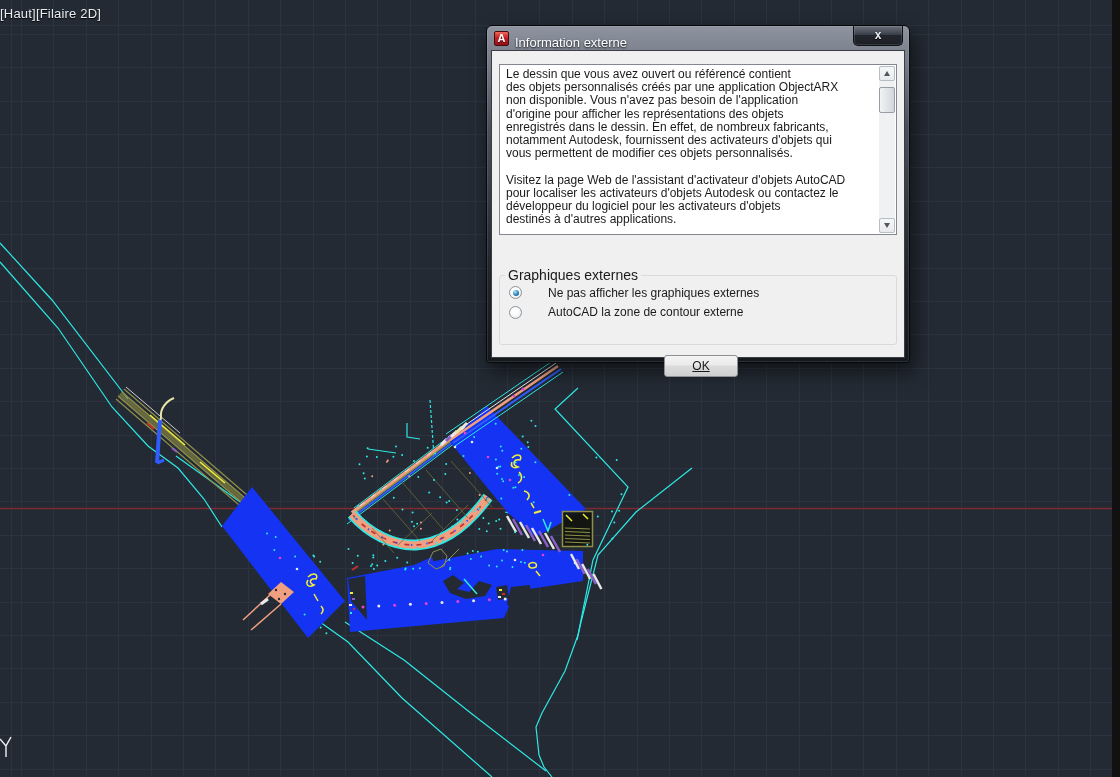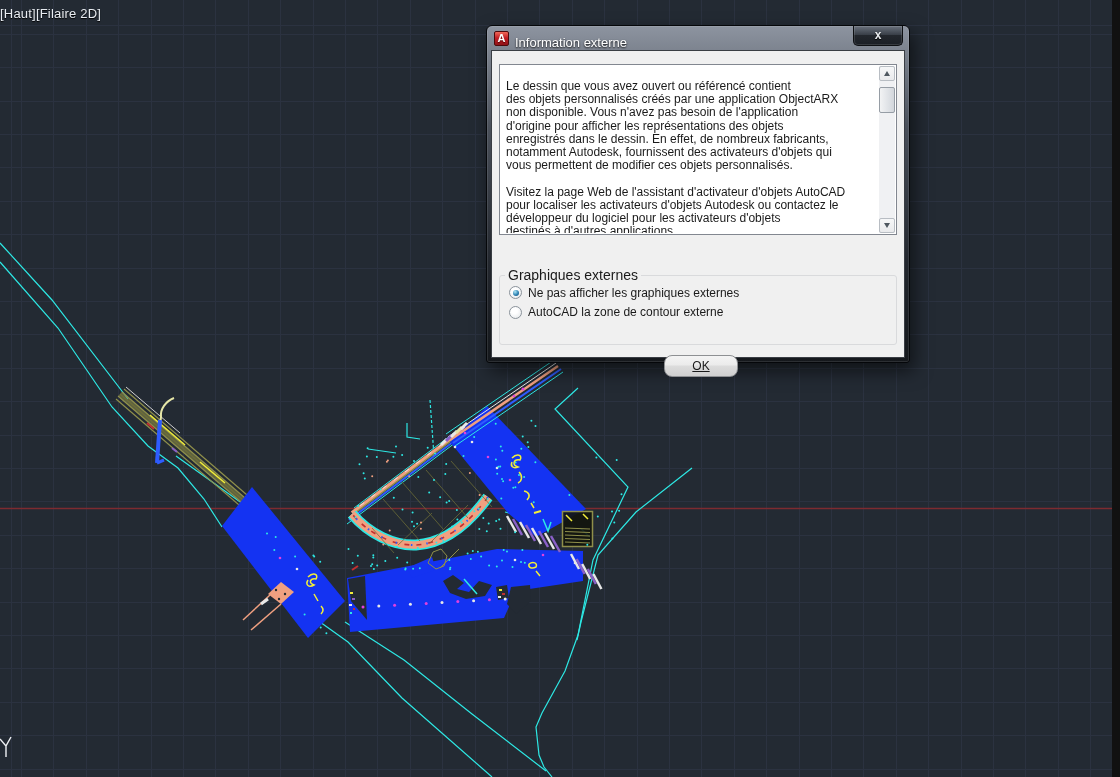--- a/index.html
+++ b/index.html
@@ -46,21 +46,21 @@
     position:absolute; left:4px; right:4px; top:24px; bottom:4px;
     background:#f0f0f0; border:1px solid #3a3e44;
   }
   
   .textbox{
     position:absolute; left:7px; top:13px; width:398px; height:171px;
     background:#ffffff; border:1px solid #828790;
   }
   .text-content{
     position:absolute; left:1px; top:1px; right:17px; bottom:1px;
-    padding:14px 2px 0 5px; overflow:hidden;
+    padding:2px 2px 0 5px; overflow:hidden;
     font-size:12px; line-height:13.2px; color:#1a1a1a; white-space:pre;
   }
   .msg-line{ white-space:pre; }
   
   .scrollbar{ position:absolute; right:1px; top:1px; bottom:1px; width:16px; background:#f0f1f3; }
   .sb-btn{
     position:absolute; left:0; width:16px; height:15px;
     background:linear-gradient(#f6f7f8,#e9eaec); border:1px solid #b8bdc3; border-radius:2px;
     display:flex; align-items:center; justify-content:center;
   }
@@ -70,36 +70,36 @@
   .sb-thumb{
     position:absolute; left:0px; top:21px; width:16px; height:26px;
     background:linear-gradient(90deg,#f2f3f4,#dfe2e6 60%,#d2d6db); border:1px solid #969da5; border-radius:2px;
   }
   
   .groupbox{
     position:absolute; left:7px; top:216px; width:398px; height:78px;
     border:1px solid #d9dadc; border-radius:3px; background:#f0f0f0;
   }
   .groupbox legend{ font-size:14px; color:#1a1a1a; margin-left:5px; padding:0 3px; }
-  .radio-row{ display:flex; align-items:center; height:19.5px; padding-left:9px; cursor:default; }
+  .radio-row{ display:flex; align-items:center; height:19.5px; padding-left:9px; cursor:default;gap:20px; }
   .radio{
     position:relative; width:13px; height:13px; border-radius:50%;
     border:1px solid #8b939b; background:radial-gradient(circle at 40% 35%, #ffffff 30%, #dfe3e6);
     margin-right:6px; flex:none;
   }
   .radio.checked::after{
     content:""; position:absolute; left:2.5px; top:2.5px; width:6px; height:6px; border-radius:50%;
     background:radial-gradient(circle at 35% 30%, #aee7f5, #2f83b4 55%, #0f4a6e);
   }
   .radio-label{ font-size:12px; color:#1a1a1a; white-space:pre; }
   
   .ok-btn{
     position:absolute; left:172px; top:304px; width:74px; height:22px;
     background:linear-gradient(#f4f4f4,#ebebeb 45%,#dcdcdc 50%,#cfcfcf);
-    border:1px solid #8e9093; border-radius:8px;
+    border:1px solid #8e9093; border-radius:3px;
     font-family:"Liberation Sans", sans-serif; font-size:12px; color:#1a1a1a;text-decoration:underline;
   }
 </style>
 </head>
 <body>
 
 <div class="stage">
 
   <svg class="cad-svg" width="1120" height="777" viewBox="0 0 1120 777">
 

